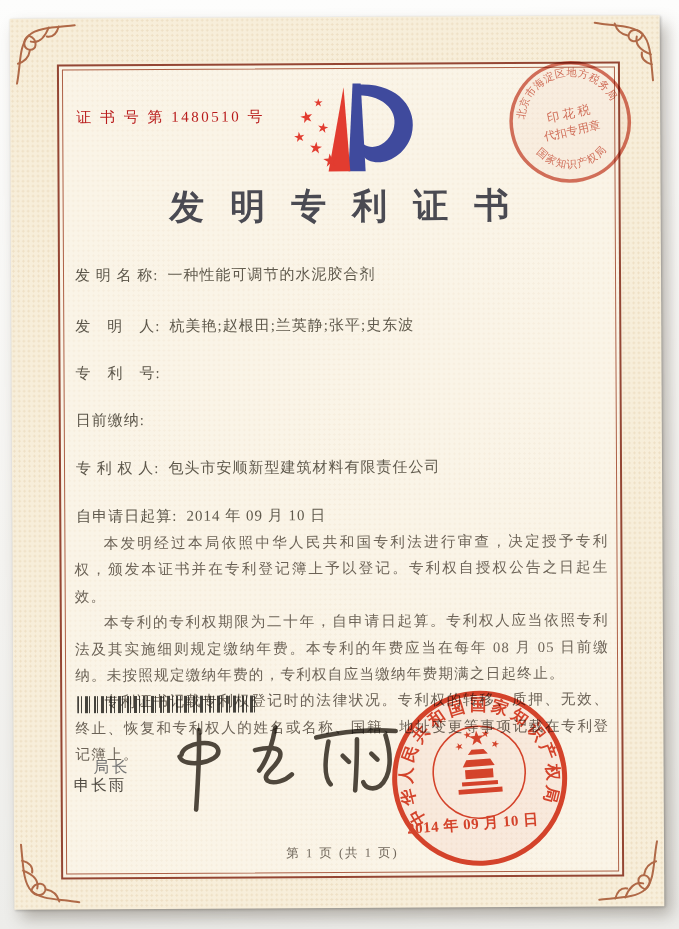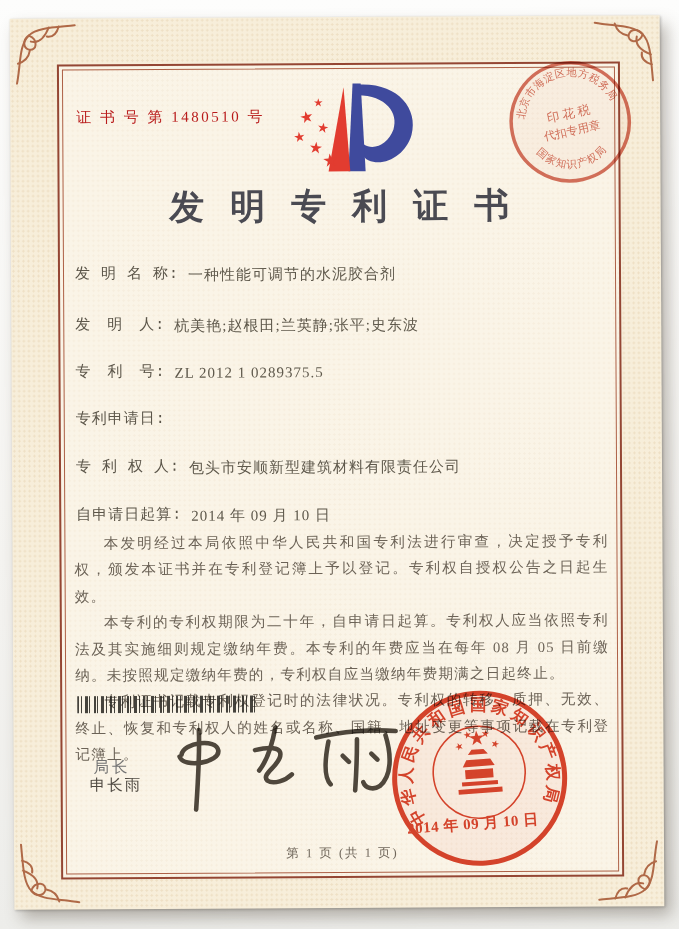--- a/index.html
+++ b/index.html
@@ -41,21 +41,21 @@
   .logo{position:absolute;left:262px;top:64px;width:152px;height:94px;}
 
   .title{
     position:absolute;left:47px;right:40px;top:166px;text-align:center;
     font-size:35px;font-weight:600;color:#4a4a52;
     letter-spacing:26px;padding-left:26px;white-space:nowrap;
   }
 
   .fields{position:absolute;left:64px;top:247px;right:56px;}
   .frow{display:flex;align-items:flex-start;font-size:15px;color:#5b5549;line-height:20px;}
-  .frow .flabel{white-space:nowrap;letter-spacing:1px;color:#5b5549;font-family:Liberation Mono, monospace;}
+  .frow .flabel{white-space:nowrap;letter-spacing:1px;color:#5b5549;}
   .frow .fvalue{margin-left:9px;letter-spacing:1px;color:#5f594c;}
   .frow.r0{margin-bottom:31px;}
   .frow.r1{margin-bottom:27px;}
   .frow.r2{margin-bottom:27px;}
   .frow.r3{margin-bottom:28px;}
   .frow.r4{margin-bottom:28px;}
 
   .body-text{
     position:absolute;left:62px;right:54px;top:512px;
     font-size:14.6px;line-height:26.4px;color:#6c6357;
@@ -68,21 +68,21 @@
     background:
       repeating-linear-gradient(90deg,
         #26241f 0px,#26241f 2px,transparent 2px,transparent 3.5px,
         #26241f 3.5px,#26241f 4.5px,transparent 4.5px,transparent 7.5px,
         #26241f 7.5px,#26241f 10.5px,transparent 10.5px,transparent 12px,
         #26241f 12px,#26241f 13px,transparent 13px,transparent 16.5px);
     opacity:.85;
   }
 
   .sig-role{position:absolute;left:80px;top:727px;font-size:15.5px;letter-spacing:3px;color:#737373;margin-top:12px;}
-  .sig-name{position:absolute;left:76px;top:757px;font-size:15.5px;letter-spacing:2px;color:#4f4a42;}
+  .sig-name{position:absolute;left:60px;top:757px;font-size:15.5px;letter-spacing:2px;color:#4f4a42;}
   .sig-hand{position:absolute;left:138px;top:698px;width:258px;height:102px;mix-blend-mode:multiply;}
 
   .seal-main{position:absolute;left:376px;top:672px;width:180px;height:180px;mix-blend-mode:multiply;transform:rotate(-4deg);}
   .seal-tax{position:absolute;left:495px;top:41px;width:130px;height:130px;mix-blend-mode:multiply;transform:rotate(-12deg);opacity:.88;}
 
   .footer{
     position:absolute;left:47px;right:40px;top:828px;text-align:center;
     font-size:12.5px;letter-spacing:2px;color:#6f665a;
   }
 </style>
@@ -157,24 +157,23 @@
     <div class="frow r0">
       <span class="flabel">发 明 名 称:</span>
       <span class="fvalue">一种性能可调节的水泥胶合剂</span>
     </div>
     <div class="frow r1">
       <span class="flabel">发　明　人:</span>
       <span class="fvalue">杭美艳;赵根田;兰英静;张平;史东波</span>
     </div>
     <div class="frow r2">
       <span class="flabel">专　利　号:</span>
-      <span class="fvalue">ZL 2012 1 0289375.5</span>
     </div>
     <div class="frow r3">
-      <span class="flabel">专利申请日:</span>
+      <span class="flabel">日前缴纳:</span>
     </div>
     <div class="frow r4">
       <span class="flabel">专 利 权 人:</span>
       <span class="fvalue">包头市安顺新型建筑材料有限责任公司</span>
     </div>
     <div class="frow r5">
       <span class="flabel">自申请日起算:</span>
       <span class="fvalue">2014 年 09 月 10 日</span>
     </div>
   </div>

